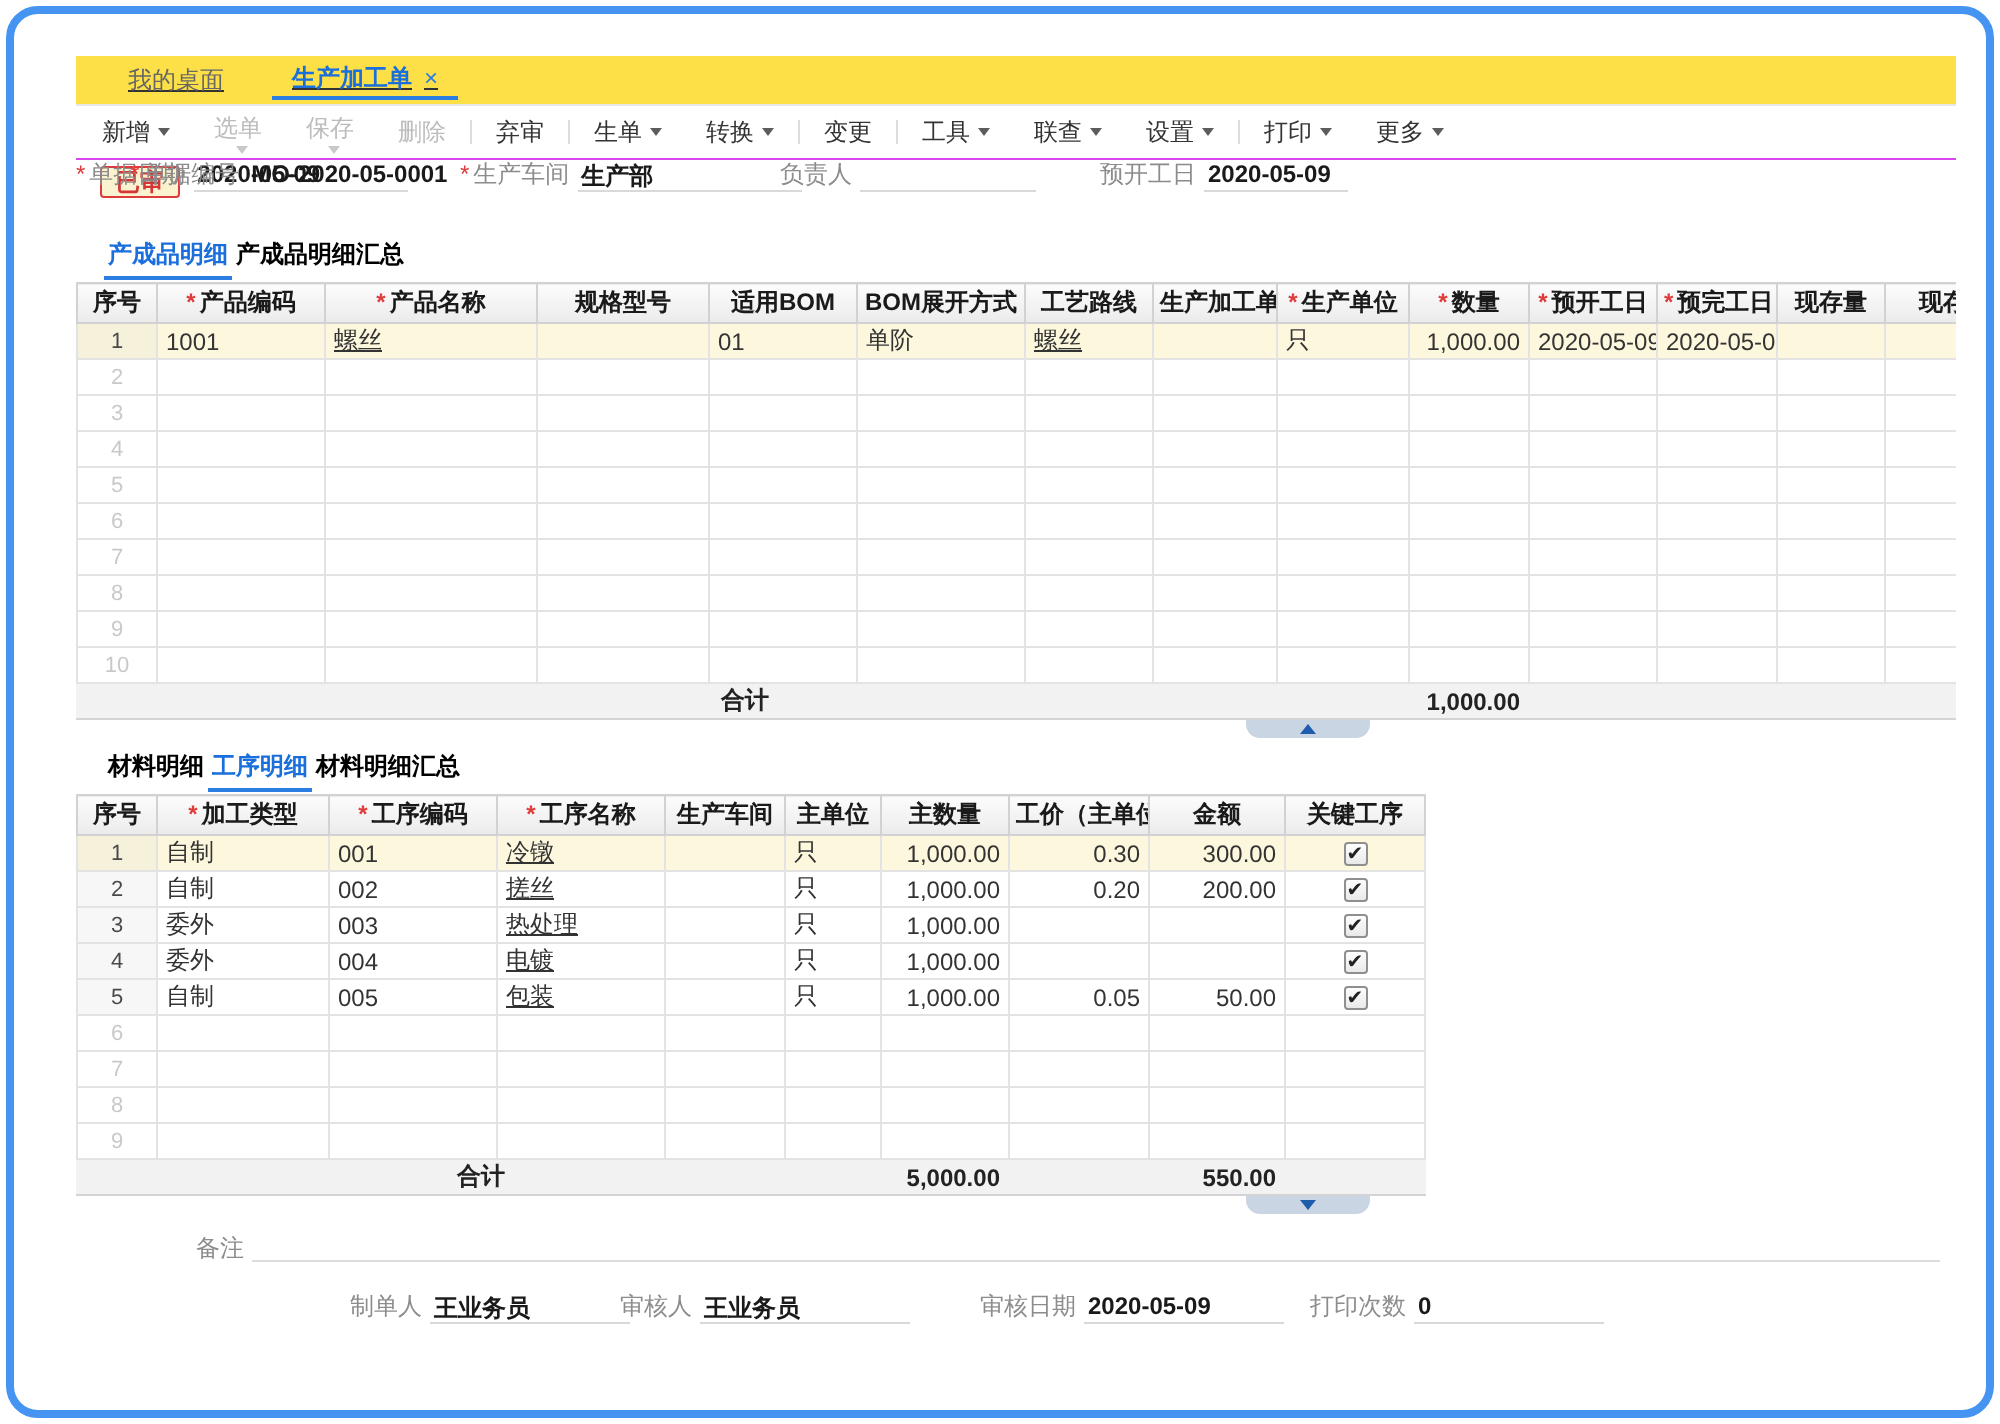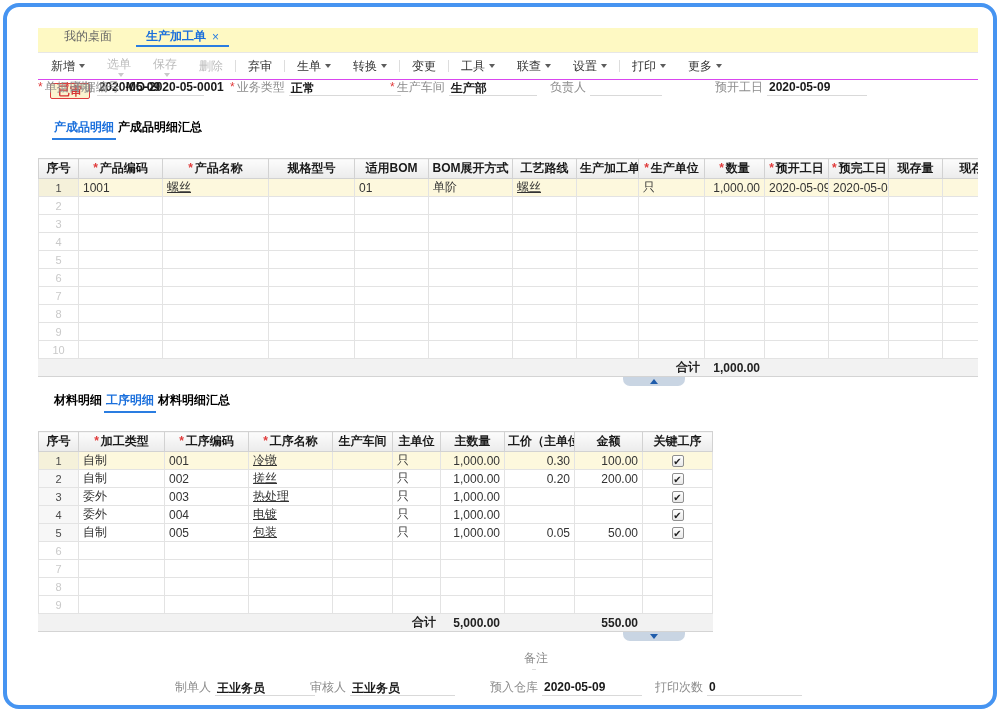--- a/index.html
+++ b/index.html
@@ -10,22 +10,22 @@
     font-size:12px; color:#333;
   }
   .frame {
     position:absolute; inset:3px; border:4px solid #4694f1; border-radius:16px;
     pointer-events:none; z-index:50;
   }
   .content { position:absolute; left:38px; top:28px; width:940px; }
 
   
   .tabstrip {
-    height:25px; background:#fef9c3; border-bottom:1px solid #e7e7e7;
-    display:flex; align-items:flex-start; padding-left:16px;
+    height:25px; background:#fde047; border-bottom:1px solid #e7e7e7;
+    display:flex; align-items:center; padding-left:16px;text-decoration:underline;
   }
   .wtab {
     display:flex; align-items:center; padding:0 10px; margin-right:14px;
     color:#666; cursor:default;
   }
   .wtab.active {
     color:#1a6fdc; font-weight:bold; border-bottom:2px solid #2a7de1;
   }
   .wtab .close { margin-left:6px; color:#2a7de1; font-weight:normal; font-size:12px; }
 
@@ -69,21 +69,21 @@
   .hfield:nth-of-type(5) .fval { width:72px; }
   .hfield:nth-of-type(6) .fval { width:100px; }
   .hfield:nth-of-type(7) .fval { width:78px; }
 
   
   .subtabs { height:24px; display:flex; align-items:flex-end; padding-left:14px; }
   .stab { padding:0 2px 4px; color:#000000; font-weight:bold; }
   .stab.active { color:#1a6fdc; border-bottom:2px solid #2a7de1; padding-bottom:2px; }
 
   
-  .tablewrap { width:940px; overflow:hidden; margin-top:18px; }
+  .tablewrap { width:940px; overflow:hidden; margin-top:1px; }
   table { border-collapse:collapse; table-layout:fixed; }
   #product-table { width:974px; }
   #process-table { width:674px; }
   th {
     height:20px; background:linear-gradient(180deg,#fcfcfc,#ebebeb);
     border:1px solid #d2d2d2; font-size:12px; font-weight:bold; color:#1a1a1a;
     padding:0 3px; white-space:nowrap; overflow:hidden; text-align:center;
   }
   td {
     height:18px; border:1px solid #e3e3e3; padding:0 4px;
@@ -95,21 +95,21 @@
   tr.selected td { background:#fdf8dd; }
   tr.selected td.seq { background:#f5f1da; }
   td.r { text-align:right; }
   td.c { text-align:center; }
   td.link { text-decoration:underline; }
   tr.total td {
     background:#f2f2f2; border-top:1px solid #c6c6c6; border-bottom:1px solid #d4d4d4;
     border-left-color:#f2f2f2; border-right-color:#f2f2f2;
     font-weight:bold; color:#222; height:18px;
   }
-  tr.total td.tlabel { padding-left:6px; text-align:right; }
+  tr.total td.tlabel { padding-left:6px; text-align:center; }
 
   
   .cb {
     display:inline-block; width:12px; height:12px; border:1px solid #8f8f8f;
     background:linear-gradient(180deg,#fefefe,#e9e9e9); border-radius:2px;
     font-size:10px; line-height:11px; text-align:center; color:#222; vertical-align:middle;
   }
 
   
   .splitter { position:relative; height:12px; }
@@ -122,21 +122,21 @@
     width:0; height:0; border-left:4px solid transparent; border-right:4px solid transparent;
     border-bottom:5px solid #1f5cab;
   }
   .tri-down {
     width:0; height:0; border-left:4px solid transparent; border-right:4px solid transparent;
     border-top:5px solid #1f5cab;
   }
 
   
   .footer { position:relative; margin-top:6px; }
-  .remark-row { display:flex; align-items:center; padding-left:60px; height:20px;flex-direction:column; }
+  .remark-row { display:flex; align-items:flex-start; padding-left:60px; height:20px; }
   .remark-row .flabel { flex:none; }
   .remark-line {
     flex:1; border-bottom:1px solid #dcdcdc; height:15px; margin-right:8px;
     font-weight:bold; color:#1a1a1a; padding:0 2px;
   }
   .people-row { position:relative; height:22px; margin-top:4px; }
   .pfield { position:absolute; bottom:0; white-space:nowrap; }
   .pfield:nth-of-type(1) { left:92px;margin-left:45px; }
   .pfield:nth-of-type(2) { left:272px; }
   .pfield:nth-of-type(3) { left:452px; }
@@ -221,23 +221,20 @@
     </div>
 
   <div class="headzone">
     <span class="badge">已审</span>
 
     <div class="hfield">
       <span class="req">*</span><span class="flabel">单据日期</span><span class="fval">2020-05-09</span>
     </div>
     <div class="hfield">
       <span class="req">*</span><span class="flabel">单据编号</span><span class="fval">MO-2020-05-0001</span>
-    </div>
-    <div class="hfield">
-      <span class="req">*</span><span class="flabel">业务类型</span><span class="fval">正常</span>
     </div>
     <div class="hfield">
       <span class="req">*</span><span class="flabel">生产车间</span><span class="fval">生产部</span>
     </div>
     <div class="hfield">
       <span class="flabel">负责人</span><span class="fval"></span>
     </div>
     <div class="hfield">
       <span class="flabel">预开工日</span><span class="fval">2020-05-09</span>
     </div>
@@ -499,21 +496,21 @@
         <tbody>
           <tr class="filled selected">
             <td class="seq">1</td>
             <td>自制</td>
             <td>001</td>
             <td class="link">冷镦</td>
             <td></td>
             <td>只</td>
             <td class="r">1,000.00</td>
             <td class="r">0.30</td>
-            <td class="r">100.00</td>
+            <td class="r">300.00</td>
             <td class="c"><span class="cb">✔</span></td>
           </tr>
           <tr class="filled">
             <td class="seq">2</td>
             <td>自制</td>
             <td>002</td>
             <td class="link">搓丝</td>
             <td></td>
             <td>只</td>
             <td class="r">1,000.00</td>
@@ -630,21 +627,21 @@
       <span class="remark-line"></span>
     </div>
     <div class="people-row">
       <div class="pfield">
         <span class="flabel">制单人</span><span class="fval">王业务员</span>
       </div>
       <div class="pfield">
         <span class="flabel">审核人</span><span class="fval">王业务员</span>
       </div>
       <div class="pfield">
-        <span class="flabel">预入仓库</span><span class="fval">2020-05-09</span>
+        <span class="flabel">审核日期</span><span class="fval">2020-05-09</span>
       </div>
       <div class="pfield">
         <span class="flabel">打印次数</span><span class="fval">0</span>
       </div>
     </div>
   </div>
 
 </div>
 
 </body></html>

